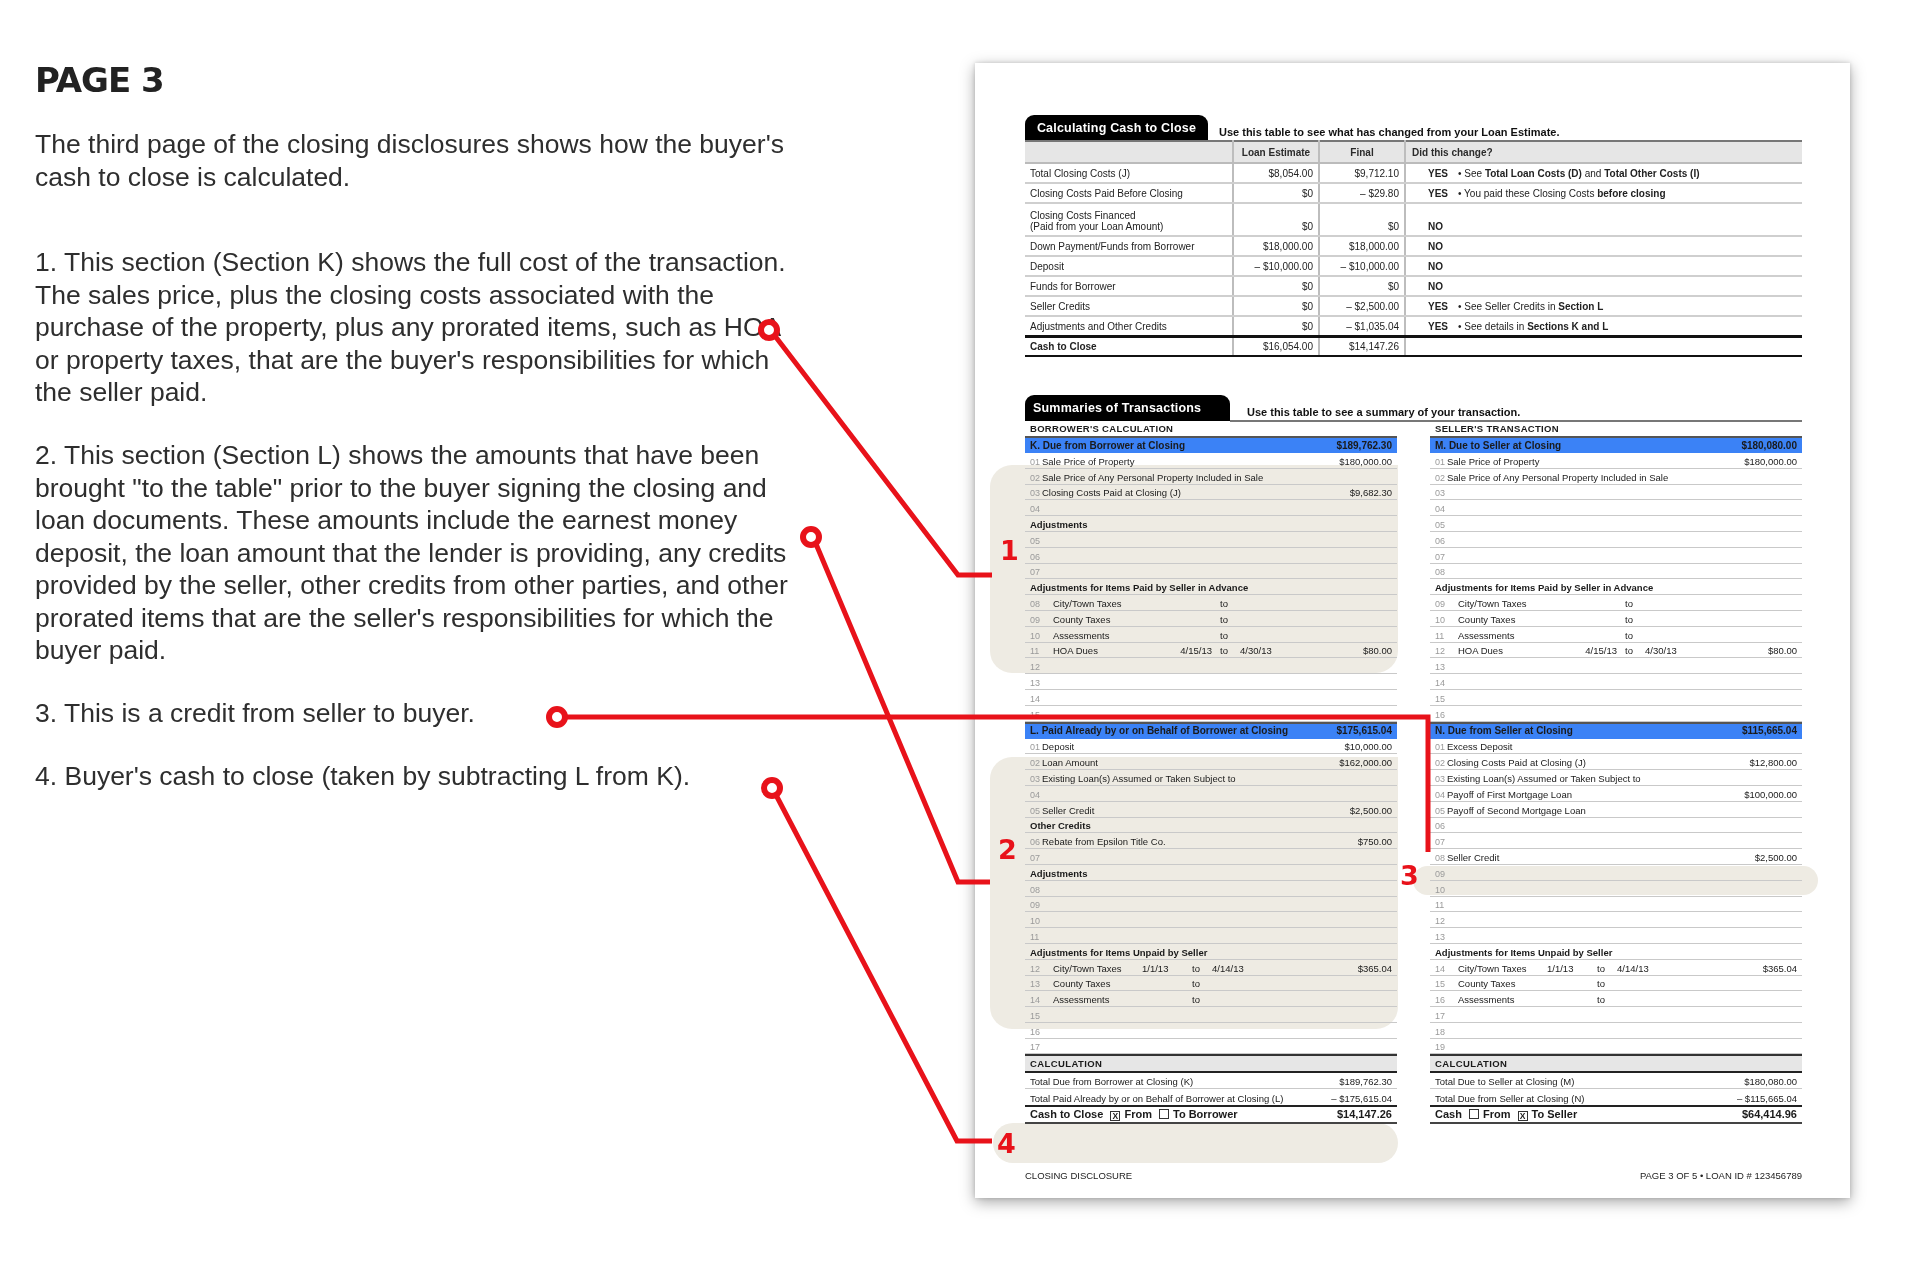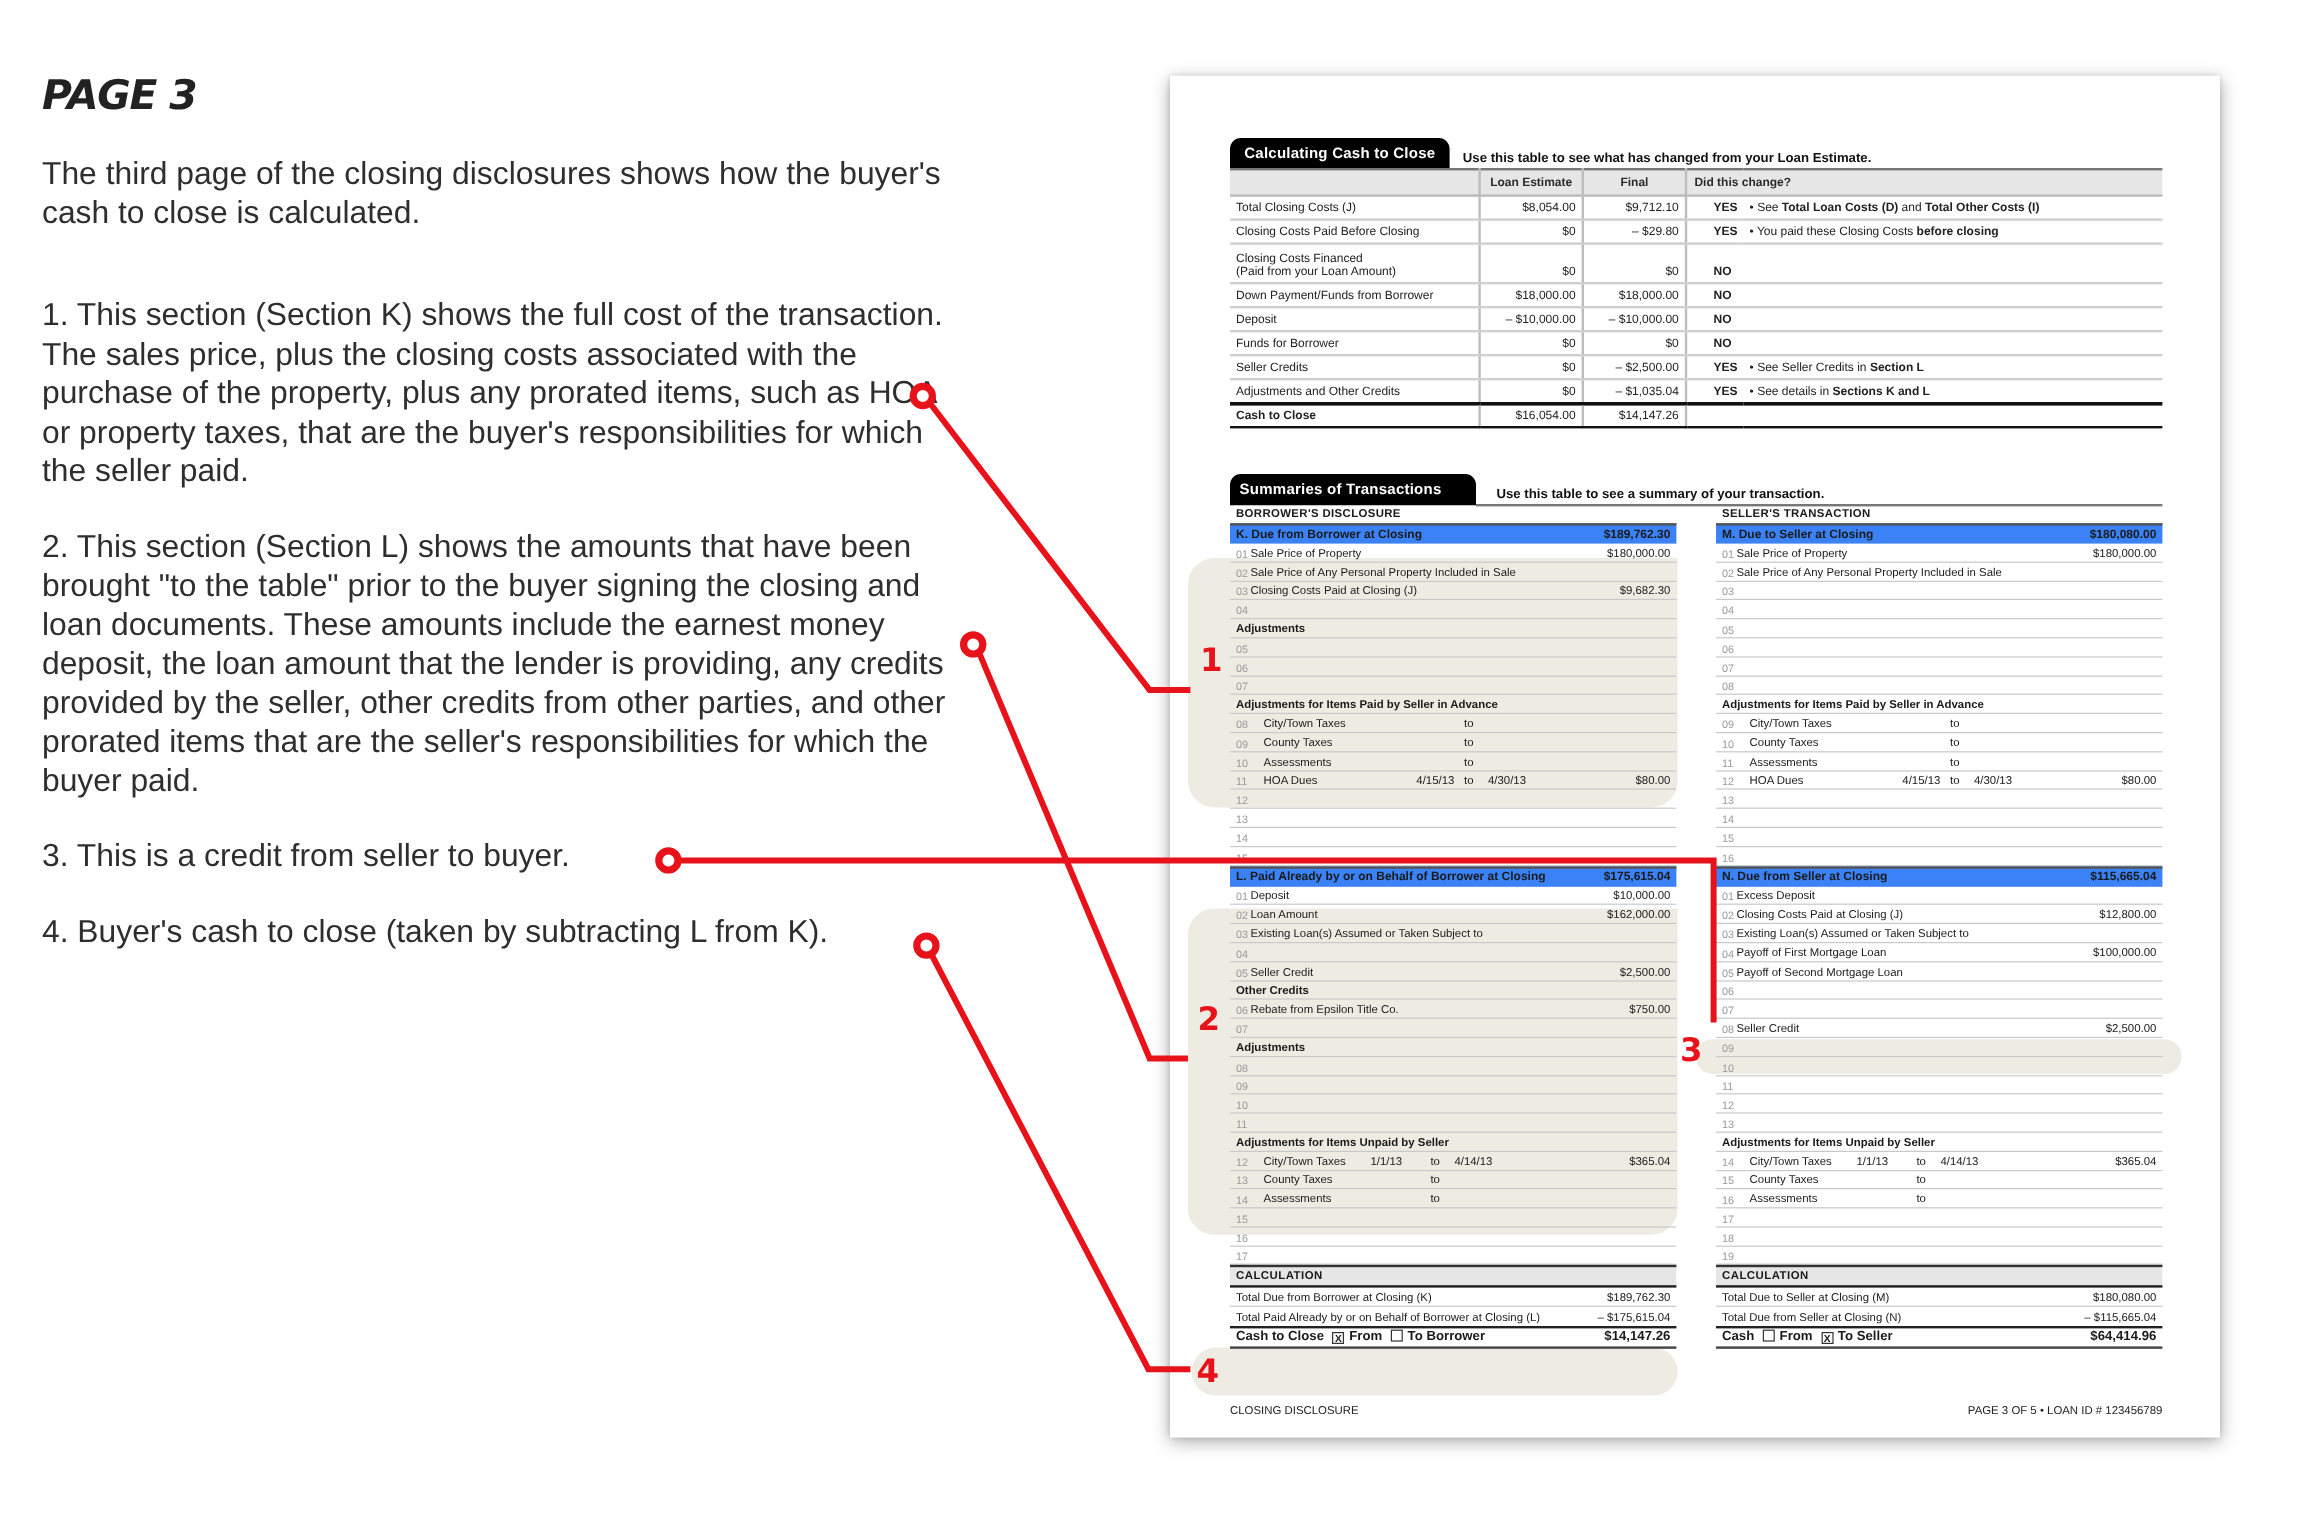--- a/index.html
+++ b/index.html
@@ -1,21 +1,21 @@
 <!DOCTYPE html>
 <html><head>
 <meta charset="utf-8">
 <style>
   * { box-sizing: border-box; margin: 0; padding: 0; }
   html, body { width: 1920px; height: 1267px; background: #ffffff; overflow: hidden; }
   body { position: relative; font-family: "Liberation Sans", sans-serif; color: #2b2b2b; }
 
   
   .explain { position: absolute; left: 35px; top: 60px; width: 760px; }
-  .explain h1 { font-family: "DejaVu Sans", sans-serif; font-weight: bold; font-size: 34px; letter-spacing: -1px; color: #222; line-height: 40px; font-style: italic; }
+  .explain h1 { font-family: "DejaVu Sans", sans-serif; font-weight: bold; font-size: 34px; letter-spacing: -1px; color: #222; line-height: 40px; }
   .explain p { font-family: "Liberation Sans", sans-serif; font-size: 26.5px; line-height: 32.5px; color: #2e2e2e; position: absolute; left: 0; width: 760px; }
 
   
   .page { position: absolute; left: 975px; top: 63px; width: 875px; height: 1135px; background: #fff;
           box-shadow: 0 4px 14px rgba(0,0,0,0.35), 0 0 4px rgba(0,0,0,0.15); }
   .doc { position: absolute; font-family: "Liberation Sans", sans-serif; color: #1a1a1a; }
 
   .tab { position: absolute; height: 26px; background: #000; color: #fff; font-weight: bold; font-size: 12.5px;
          border-radius: 9px 9px 0 0; padding: 6px 8px 0 8px; letter-spacing: 0.2px; }
   .tab-note { position: absolute; font-weight: bold; font-size: 11px; color: #111; }
@@ -158,21 +158,21 @@
   <div class="tab" style="left:50px; top:332px; width:205px;">Summaries of Transactions</div>
   <div class="tab-note" style="left:272px; top:343px;">Use this table to see a summary of your transaction.</div>
   <div style="position:absolute; left:255px; top:357px; width:572px; height:2px; background:#777;"></div>
 
   <div class="highlight" style="left:15px; top:402px; width:408px; height:208px; border-radius:22px 0 22px 22px;"></div>
   <div class="highlight" style="left:15px; top:694px; width:408px; height:272px; border-radius:22px 0 22px 22px;"></div>
   <div class="highlight" style="left:438px; top:803px; width:405px; height:29px; border-radius:15px;"></div>
   <div class="highlight" style="left:18px; top:1060px; width:405px; height:40px; border-radius:20px;"></div>
 
   <div class="col doc" style="left:50px; top:358px;">
-    <div class="coltitle">BORROWER'S DISCLOSURE</div>
+    <div class="coltitle">BORROWER'S CALCULATION</div>
     <div class="row sechead">
         <span class="lbl">K. Due from Borrower at Closing</span>
         <span class="amt">$189,762.30</span>
       </div>
     <div class="row">
         <span class="n">01</span>
         <span class="lbl">Sale Price of Property</span>
         <span class="amt">$180,000.00</span>
       </div>
     <div class="row">

